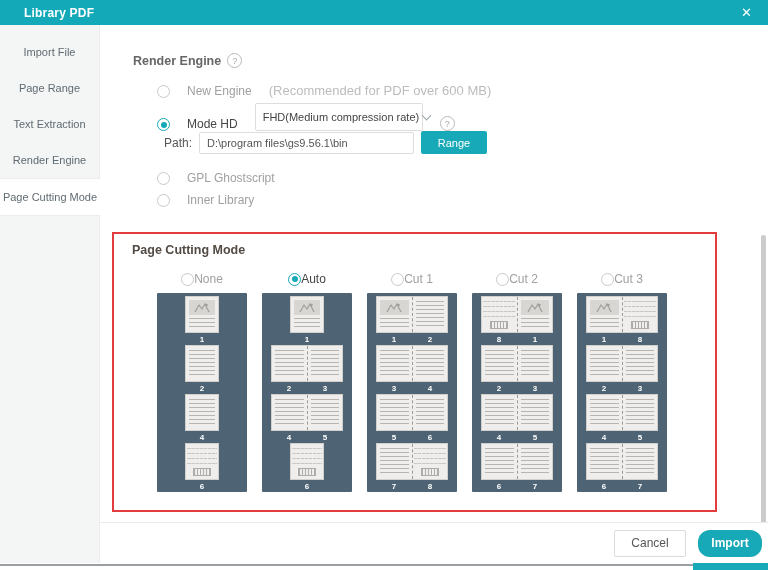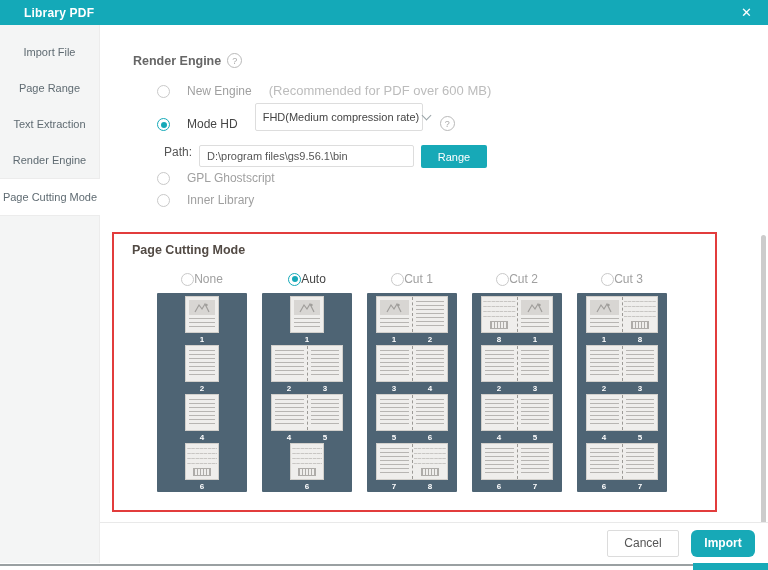--- a/index.html
+++ b/index.html
@@ -31,21 +31,21 @@
   .radio.sel{border:1.5px solid #14a9b8}
   .radio.sel::after{content:"";width:6px;height:6px;border-radius:50%;background:#14a9b8}
   .lbl-dim{color:#a0a0a0}
   .lbl-dark{color:#454545}
   .hint{color:#bcbcbc;font-size:13px}
   .dropdown{width:168px;height:22px;border:1px solid #ddd;border-radius:2px;background:#fff;
     display:flex;align-items:center;padding:13px 7px;box-sizing:border-box;font-size:11px;color:#444;gap:4px}
   .dropdown .dv{flex:1;white-space:nowrap}
   .chev{width:6px;height:6px;border-right:1.2px solid #9aa4a8;border-bottom:1.2px solid #9aa4a8;
     transform:rotate(45deg);margin-top:-3px;flex:0 0 auto}
-  .path-row{position:absolute;left:63px;top:120px;display:flex;gap:7px;font-size:12px;color:#555}
+  .path-row{position:absolute;left:63px;top:106px;display:flex;align-items:center;gap:7px;font-size:12px;color:#555}
   .path-input{width:215px;height:22px;border:1px solid #ddd;border-radius:2px;font-size:11px;color:#555;
     padding:0 7px;box-sizing:border-box;font-family:"Liberation Sans",sans-serif;outline:none}
   .btn-browse{width:66px;height:23px;background:#17a9b7;border:none;border-radius:2px;color:#fff;
     font-size:11px;font-family:"Liberation Sans",sans-serif;cursor:pointer}
   
   .cutbox{position:absolute;left:11px;top:207px;width:601px;height:276px;border:2px solid #e23c3c;
     background:#fff;box-sizing:content-box}
   .cut-head{position:absolute;left:18px;top:9px;font-size:12.5px;color:#524a44;font-weight:bold}
   .modes{position:absolute;left:43px;top:36px;display:flex;gap:15px}
   .mode-col{width:90px;display:flex;flex-direction:column;align-items:center}
@@ -68,24 +68,24 @@
   .imgph svg{display:block}
   .wl{position:absolute;left:1px;right:1px;top:2px;bottom:12px;overflow:hidden;text-align:center;
     font-size:7px;line-height:5px;color:#a5a3a0;white-space:nowrap}
   .tbl{position:absolute;bottom:3px;left:50%;transform:translateX(-50%);width:18px;height:8px;
     border:1px solid #aeaca9;background:repeating-linear-gradient(90deg,#aeaca9 0 1px,transparent 1px 3px);box-sizing:border-box}
   
   .sb-thumb{position:absolute;right:2px;top:210px;width:5px;height:290px;background:#cccccc;border-radius:3px}
   
   .footer{position:absolute;left:100px;right:0;bottom:7px;height:41px;background:#fff;
     border-top:1px solid #e9e9e9;display:flex;align-items:center;justify-content:flex-end;
-    gap:12px;padding-right:13px;box-sizing:border-box}
+    gap:12px;padding-right:6px;box-sizing:border-box}
   .btn-cancel{width:72px;height:27px;background:#fff;border:1px solid #dcdcdc;border-radius:2px;
     color:#555;font-size:12px;font-family:"Liberation Sans",sans-serif;cursor:pointer}
-  .btn-import{width:64px;height:27px;background:#17a9b7;border:none;border-radius:6px;color:#fff;
+  .btn-import{width:64px;height:27px;background:#17a9b7;border:none;border-radius:12px;color:#fff;
     font-size:12px;font-weight:bold;font-family:"Liberation Sans",sans-serif;cursor:pointer}
   
   .win-edge{position:absolute;left:0;right:0;bottom:4px;height:2px;background:#9aa0a2}
   .teal-corner{position:absolute;right:0;bottom:0;width:75px;height:7px;background:#17a9b7}
 </style>
 </head>
 <body>
 
 <div class="titlebar">
   <span class="t">Library PDF</span>

